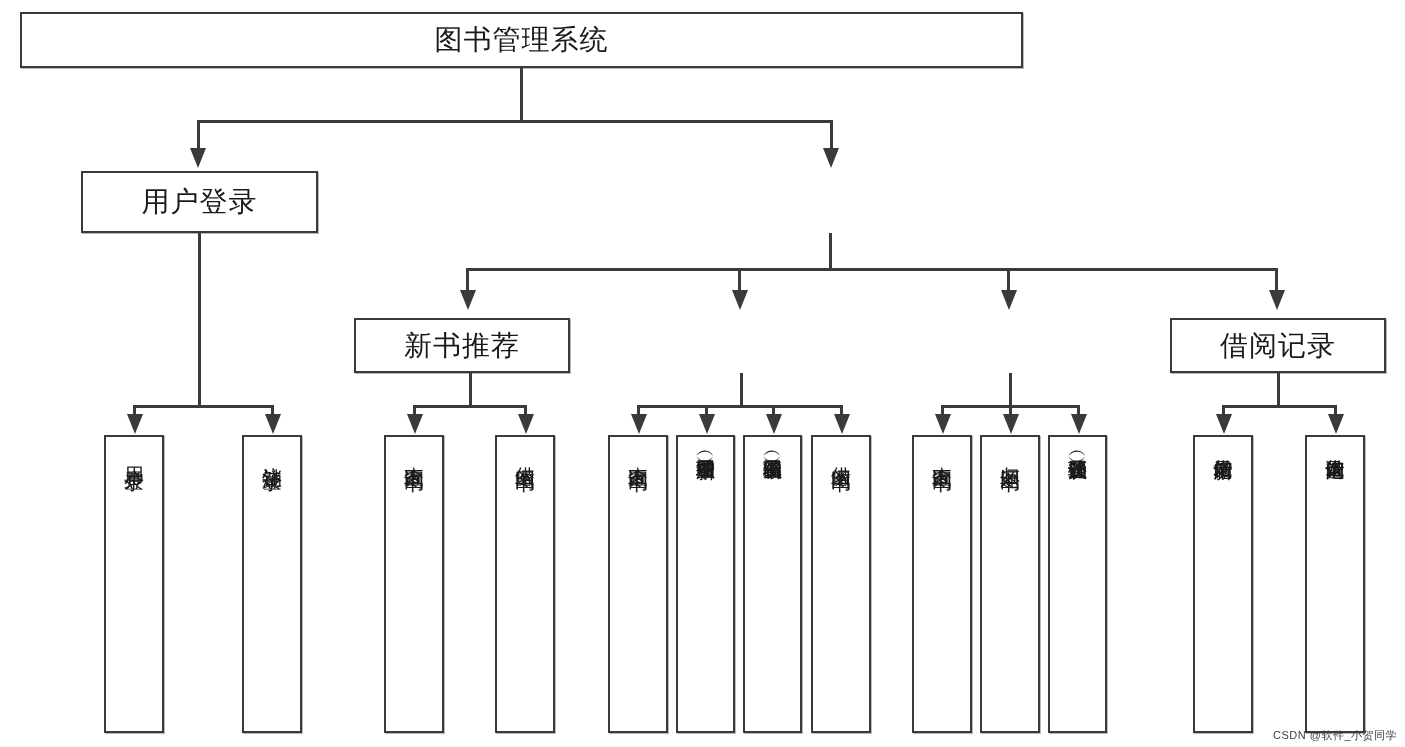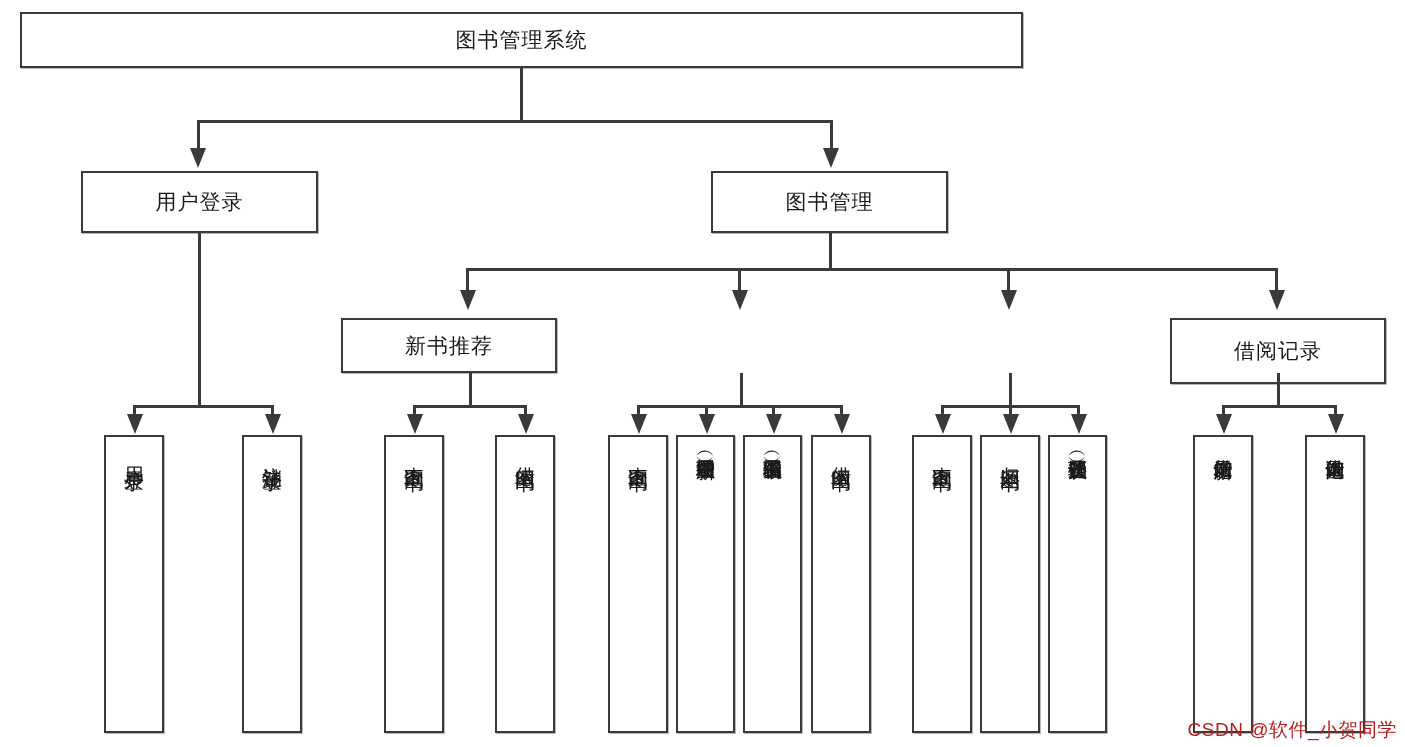--- a/index.html
+++ b/index.html
@@ -23,21 +23,21 @@
     border: 2px solid #3a3a3a;
     background: #ffffff;
     display: flex;
     align-items: center;
     justify-content: center;
     color: #1a1a1a;
     text-align: center;
     box-shadow: 1px 1px 0 #b9b9b9;
   }
   .node.h {
-    font-size: 21px;
+    font-size: 28px;
     letter-spacing: 1px;
     line-height: 1.2;
   }
   .node.v {
     writing-mode: vertical-rl;
     text-orientation: upright;
     font-size: 20px;
     letter-spacing: 2px;
     padding-top: 14px;
     justify-content: flex-start;
@@ -60,22 +60,22 @@
     width: 0;
     height: 0;
     border-left: 8px solid transparent;
     border-right: 8px solid transparent;
     border-top: 20px solid #3a3a3a;
   }
   #watermark {
     position: absolute;
     right: 8px;
     bottom: 4px;
-    font-size: 19px;
-    color: #b91c1c;
+    font-size: 11px;
+    color: #404040;
     letter-spacing: 0.5px;
     white-space: nowrap;
     user-select: none;
   }
 </style>
 </head>
 <body>
 
 <div id="canvas">
 
@@ -84,42 +84,41 @@
   <div class="edge vline" style="left:520px; top:68px; height:54px;"></div>
 
   <div class="edge hline" style="left:197px; top:120px; width:636px;"></div>
 
   <div class="edge vline" style="left:197px; top:120px; height:30px;"></div>
   <div class="arrow" style="left:190px; top:148px;"></div>
   <div class="edge vline" style="left:830px; top:120px; height:30px;"></div>
   <div class="arrow" style="left:823px; top:148px;"></div>
 
   <div class="node h" style="left:81px; top:171px; width:237px; height:62px;">用户登录</div>
-  <div class="node h" style="left:711px; top:171px; width:237px; height:62px;">图书管理</div>
 
   <div class="edge vline" style="left:198px; top:233px; height:174px;"></div>
   <div class="edge hline" style="left:133px; top:405px; width:140px;"></div>
   <div class="edge vline" style="left:133px; top:405px; height:12px;"></div>
   <div class="arrow" style="left:127px; top:414px;"></div>
   <div class="edge vline" style="left:271px; top:405px; height:12px;"></div>
   <div class="arrow" style="left:265px; top:414px;"></div>
 
   <div class="edge vline" style="left:829px; top:233px; height:37px;"></div>
   <div class="edge hline" style="left:466px; top:268px; width:812px;"></div>
   <div class="edge vline" style="left:466px; top:268px; height:24px;"></div>
   <div class="arrow" style="left:460px; top:290px;"></div>
   <div class="edge vline" style="left:738px; top:268px; height:24px;"></div>
   <div class="arrow" style="left:732px; top:290px;"></div>
   <div class="edge vline" style="left:1007px; top:268px; height:24px;"></div>
   <div class="arrow" style="left:1001px; top:290px;"></div>
   <div class="edge vline" style="left:1275px; top:268px; height:24px;"></div>
   <div class="arrow" style="left:1269px; top:290px;"></div>
 
-  <div class="node h" style="left:341px; top:318px; width:216px; height:55px;">新书推荐</div>
-  <div class="node h" style="left:1170px; top:318px; width:216px; height:66px;">借阅记录</div>
+  <div class="node h" style="left:354px; top:318px; width:216px; height:55px;">新书推荐</div>
+  <div class="node h" style="left:1170px; top:318px; width:216px; height:55px;">借阅记录</div>
 
   <div class="edge vline" style="left:469px; top:373px; height:34px;"></div>
   <div class="edge hline" style="left:413px; top:405px; width:113px;"></div>
   <div class="edge vline" style="left:413px; top:405px; height:12px;"></div>
   <div class="arrow" style="left:407px; top:414px;"></div>
   <div class="edge vline" style="left:524px; top:405px; height:12px;"></div>
   <div class="arrow" style="left:518px; top:414px;"></div>
 
   <div class="edge vline" style="left:740px; top:373px; height:34px;"></div>
   <div class="edge hline" style="left:637px; top:405px; width:206px;"></div>

